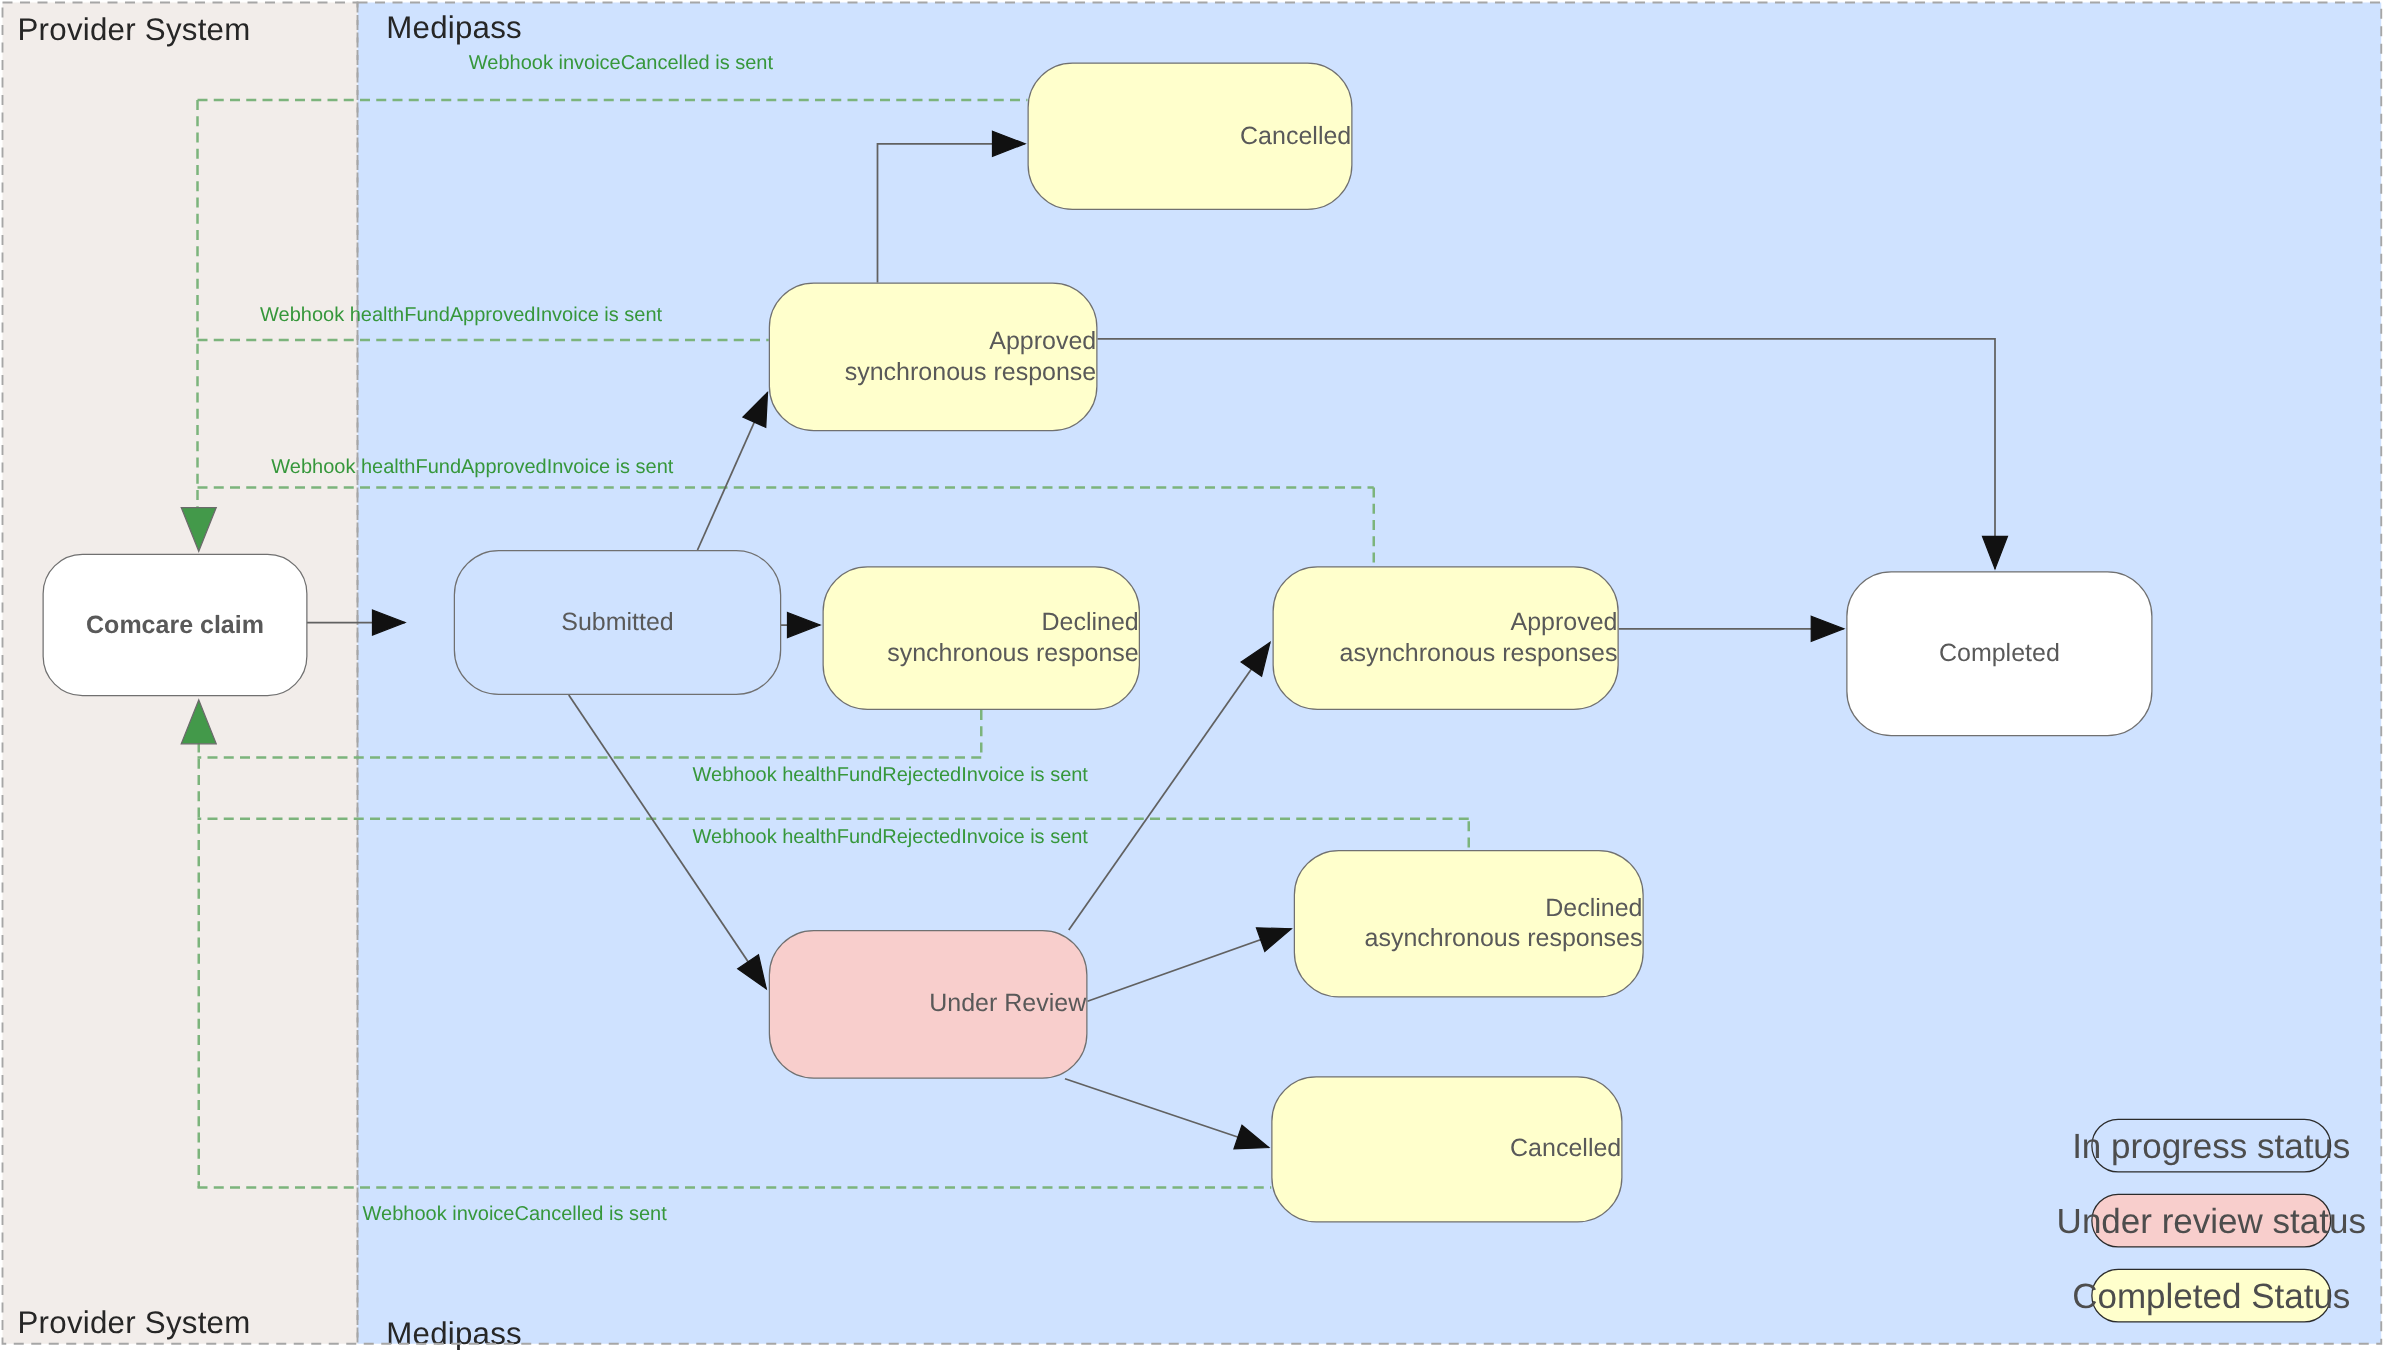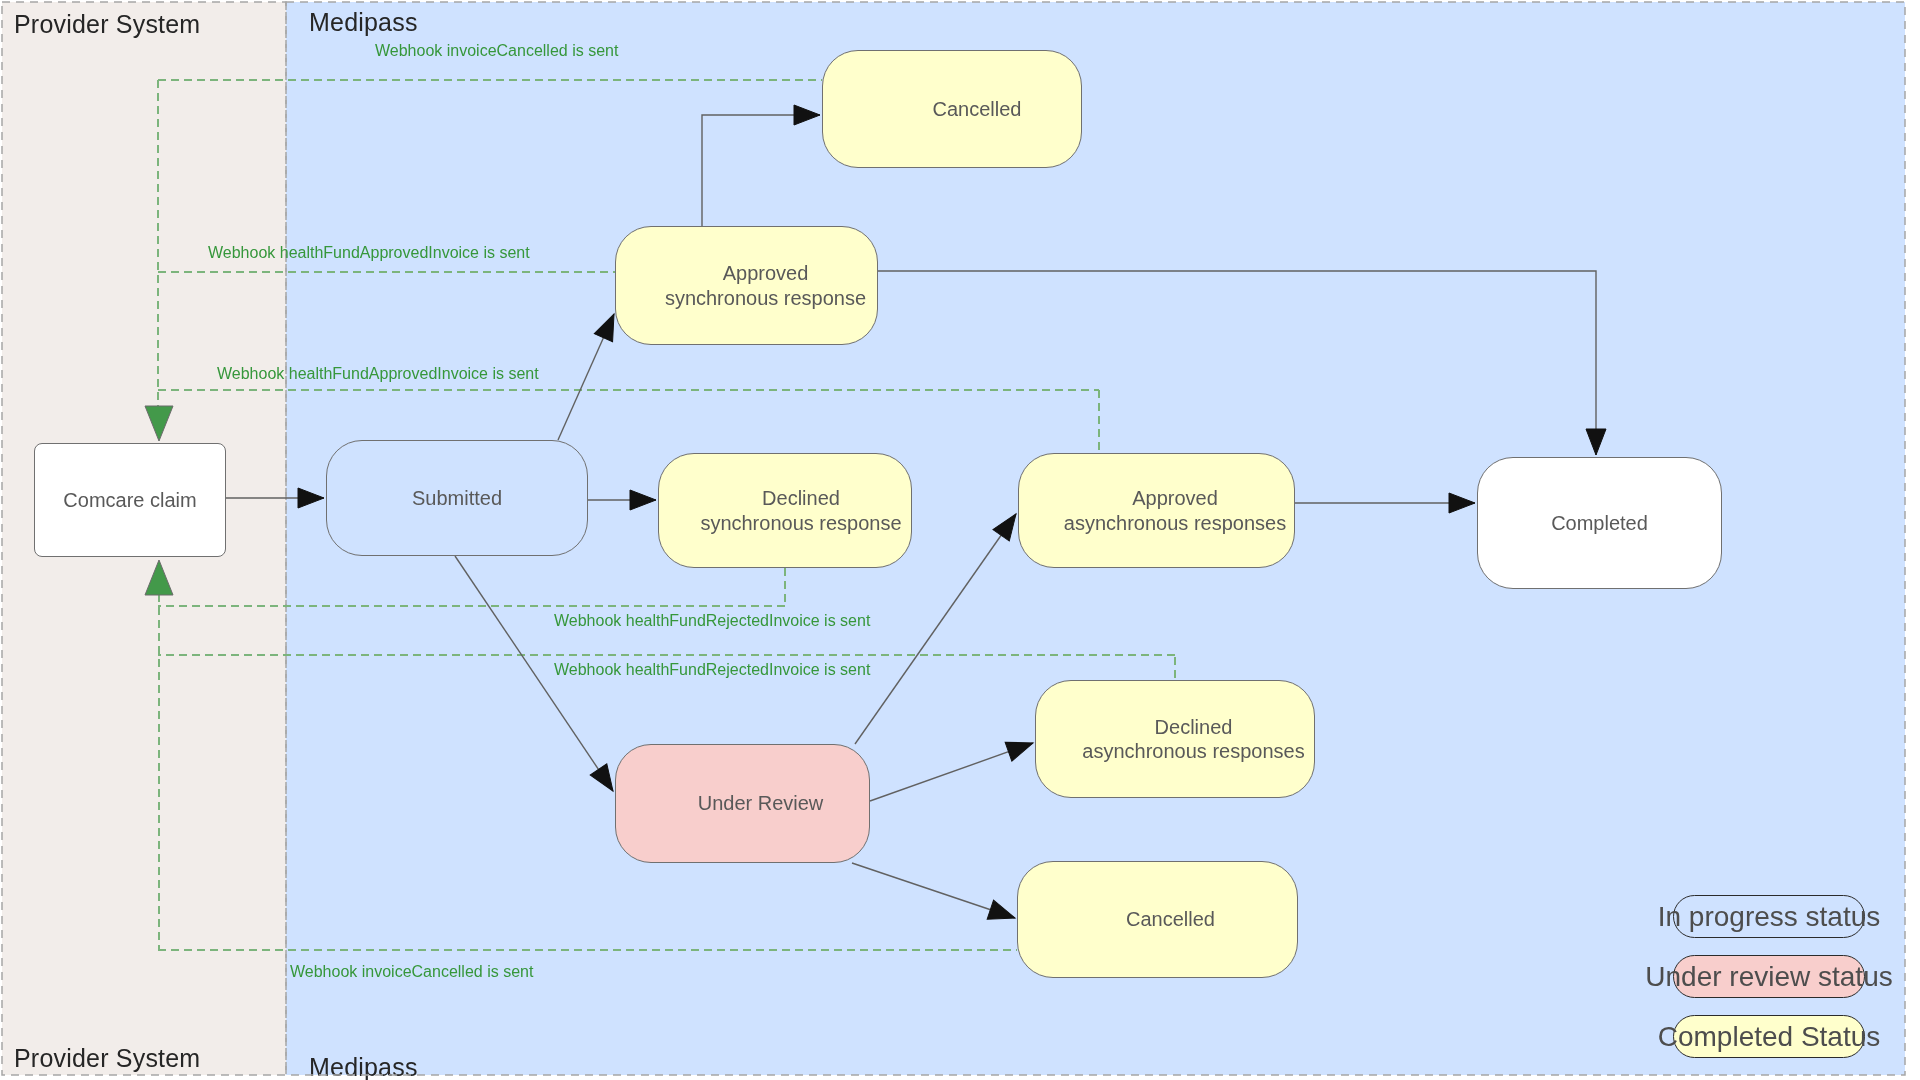--- a/index.html
+++ b/index.html
@@ -21,25 +21,25 @@
   svg.connectors{position:absolute;left:0;top:0;}
   
   .node{
     position:absolute;box-sizing:border-box;
     border:1px solid #707070;border-radius:36px;
     font-size:20px;color:#595959;
     display:flex;flex-direction:column;justify-content:center;
     line-height:1.22;
   }
   .node.center{align-items:center;text-align:center;}
-  .node.left{align-items:center;text-align:left;}
+  .node.left{align-items:flex-end;text-align:left;}
   .fill-white{background:#ffffff;}
   .fill-yellow{background:#ffffcc;}
   .fill-pink{background:#f8cecc;}
-  .fill-blue{background:#cfe2ff;}
+  .fill-blue{background:#cfe2ff;margin-left:37px;}
   
   .webhook-label{
     position:absolute;font-size:16px;color:#36973b;white-space:nowrap;
   }
   
   .legend-pill{
     position:absolute;left:1673px;width:192px;height:43px;box-sizing:border-box;
     border:1px solid #2b2b2b;border-radius:22px;
     display:flex;align-items:center;justify-content:center;
     font-size:28px;color:#4d4d4d;white-space:nowrap;
@@ -94,21 +94,21 @@
   </g>
 </svg>
 
 <div class="webhook-label" style="left:375px;top:42px;">Webhook invoiceCancelled is sent</div>
 <div class="webhook-label" style="left:208px;top:244px;">Webhook healthFundApprovedInvoice is sent</div>
 <div class="webhook-label" style="left:217px;top:365px;">Webhook healthFundApprovedInvoice is sent</div>
 <div class="webhook-label" style="left:554px;top:612px;">Webhook healthFundRejectedInvoice is sent</div>
 <div class="webhook-label" style="left:554px;top:661px;">Webhook healthFundRejectedInvoice is sent</div>
 <div class="webhook-label" style="left:290px;top:963px;">Webhook invoiceCancelled is sent</div>
 
-<div class="node fill-white center" style="left:34px;top:443px;width:192px;height:114px;border-radius:8px;">
+<div class="node fill-white center" style="left:34px;top:443px;width:212px;height:114px;border-radius:32px;font-weight:bold;">
   <span>Comcare claim</span>
 </div>
 
 <div class="node fill-blue center" style="left:326px;top:440px;width:262px;height:116px;">
   <span>Submitted</span>
 </div>
 
 <div class="node fill-yellow left" style="left:822px;top:50px;width:260px;height:118px;padding-left:50px;">
   <span>Cancelled</span>
 </div>

